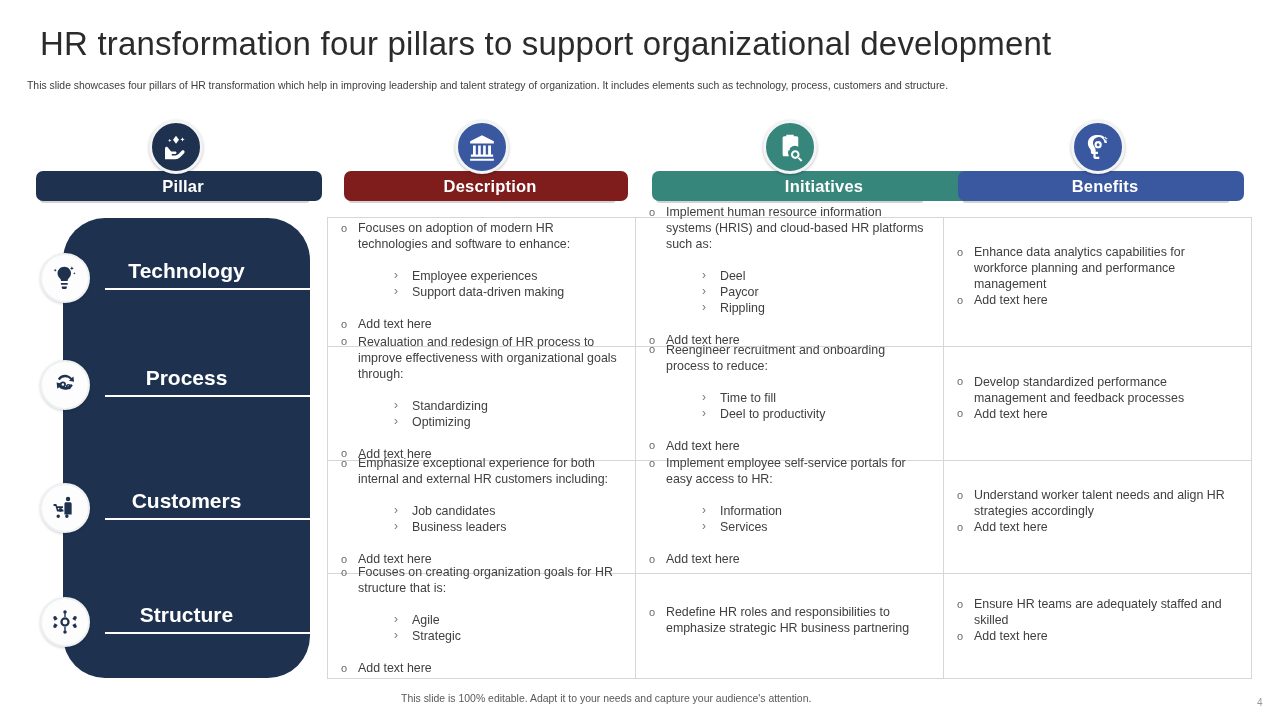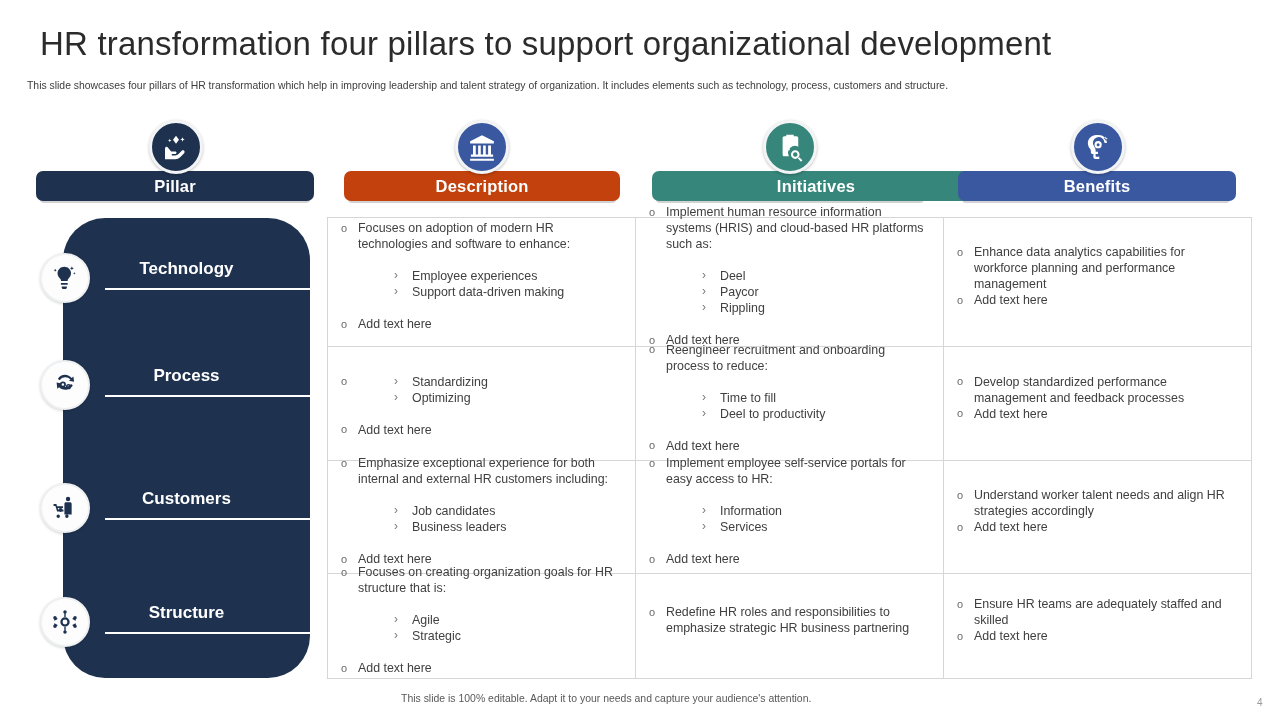--- a/index.html
+++ b/index.html
@@ -18,35 +18,35 @@
   }
   .subtitle{
     position:absolute;left:27px;top:78px;width:1210px;
     font-size:11.2px;line-height:15px;color:#3d3d3d;
     font-stretch:condensed;transform:scaleX(.93);transform-origin:left top;
   }
 
   
   .colhead{position:absolute;height:30px;border-radius:7px;
     display:flex;align-items:center;justify-content:center;
-    color:#fff;font-size:16.5px;font-weight:bold;letter-spacing:.2px;z-index:4;}
+    color:#fff;font-size:16.5px;font-weight:bold;letter-spacing:.2px;z-index:4;padding-left:8px;}
   .colshadow{position:absolute;height:7px;background:#d2d2d2;border-radius:0 0 4px 4px;z-index:2;}
 
   .badge{position:absolute;width:54px;height:54px;border-radius:50%;
     background:#1e3250;border:3px solid #f3f4f6;box-sizing:border-box;
     display:flex;align-items:center;justify-content:center;z-index:6;
     box-shadow:0 1px 3px rgba(0,0,0,.25);}
   .badge svg{width:30px;height:30px;fill:#ffffff;}
 
   
   .pillarpanel{position:absolute;left:63px;top:218px;width:247px;height:460px;
     background:#1e3250;border-radius:42px;z-index:3;}
   .pillar-row{position:absolute;left:63px;width:247px;height:115px;z-index:5;}
   .pillar-label{position:absolute;left:0;top:34px;width:247px;text-align:center;
-    color:#ffffff;font-size:17px;font-weight:bold;}
+    color:#ffffff;font-size:21px;font-weight:bold;}
   .pillar-rule{position:absolute;left:42px;top:63px;width:205px;height:1.6px;background:#ffffff;}
   .pillar-icon{position:absolute;left:-23px;top:28px;width:50px;height:50px;border-radius:50%;
     background:#fdfdfd;border:2px solid #eef0f2;box-sizing:border-box;
     display:flex;align-items:center;justify-content:center;z-index:7;
     box-shadow:0 1px 3px rgba(0,0,0,.18);}
   .pillar-icon svg{width:28px;height:28px;fill:#1e3250;}
 
   
   .table{position:absolute;left:327px;top:217px;width:925px;height:462px;
     border:1px solid #d6d6d6;box-sizing:border-box;
@@ -88,21 +88,21 @@
   <div class="colhead" style="left:36px;top:171px;width:278px;background:#1e3250;">
     <span>Pillar</span>
   </div>
 
   <div class="badge" style="left:455px;top:120px;background:#3a58a0;">
     <svg viewBox="0 0 24 24">
         <path d="M12 2.6L2.5 7.4v1.8h19V7.4L12 2.6zM4.8 10.8v7.1H3.1v1.9h17.8v-1.9h-1.7v-7.1h-2.3v7.1h-1.9v-7.1h-2.1v7.1h-1.9v-7.1H8.9v7.1H7v-7.1H4.8zM2.5 21.4h19v1.5h-19v-1.5z"></path>
       </svg>
   </div>
   <div class="colshadow" style="left:348px;top:196px;width:268px;"></div>
-  <div class="colhead" style="left:344px;top:171px;width:276px;background:#c2410c;">
+  <div class="colhead" style="left:344px;top:171px;width:276px;background:#7f1d1d;">
     <span>Description</span>
   </div>
 
   <div class="badge" style="left:763px;top:120px;background:#37867b;">
     <svg viewBox="0 0 24 24">
         <path d="M9 2.2h6v1.1h2.3c.7 0 1.3.6 1.3 1.3v7.1a5.6 5.6 0 0 0-7.4 7.7H7.4c-.7 0-1.3-.6-1.3-1.3V4.6c0-.7.6-1.3 1.3-1.3H9V2.2zm-.6 5.1h7.2V8.6H8.4V7.3zm0 3h5.2v1.3H8.4v-1.3zm0 3h3.4V14.6H8.4v-1.3zm7.8 1.3a3.4 3.4 0 1 1 0 6.9 3.4 3.4 0 0 1 0-6.9zm0 1.6a1.8 1.8 0 1 0 0 3.6 1.8 1.8 0 0 0 0-3.6zm3.2 3.9l2.5 2.5-1.1 1.1-2.5-2.5 1.1-1.1z"></path>
       </svg>
   </div>
   <div class="colshadow" style="left:656px;top:196px;width:268px;"></div>
   <div class="colhead" style="left:652px;top:171px;width:328px;background:#37867b;">
@@ -191,20 +191,21 @@
     <div class="cell">
       <ul class="lv1">
         <li>Enhance data analytics capabilities for workforce planning and performance management</li>
         <li>Add text here</li>
       </ul>
     </div>
 
     <div class="cell">
       <ul class="lv1">
         <li>
+          <span>Revaluation and redesign of HR process to improve effectiveness with organizational goals through:</span>
           <ul class="lv2">
             <li>Standardizing</li>
             <li>Optimizing</li>
           </ul>
         </li>
         <li>Add text here</li>
       </ul>
     </div>
     <div class="cell">
       <ul class="lv1">

